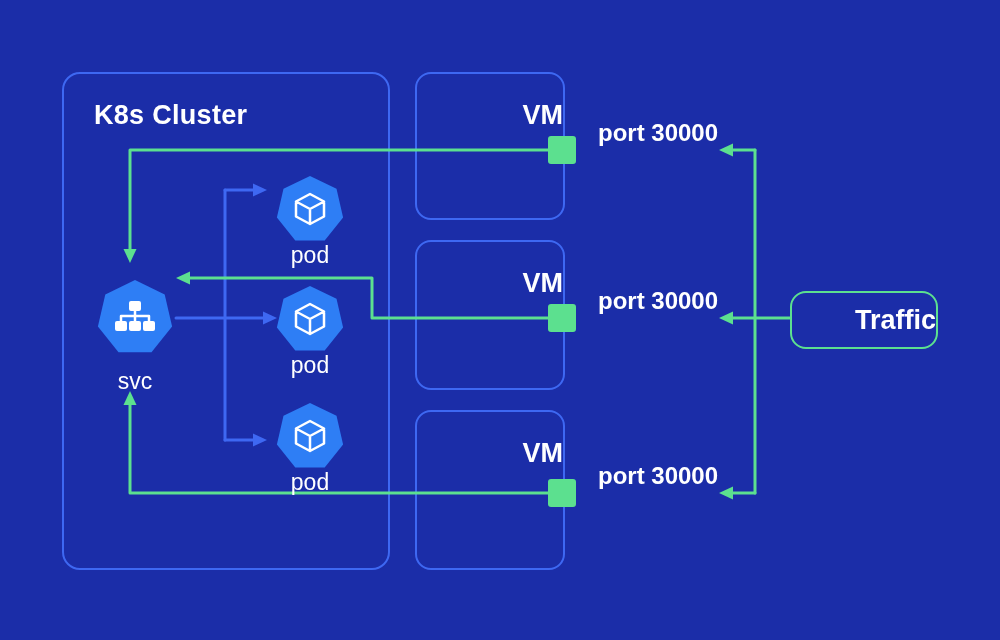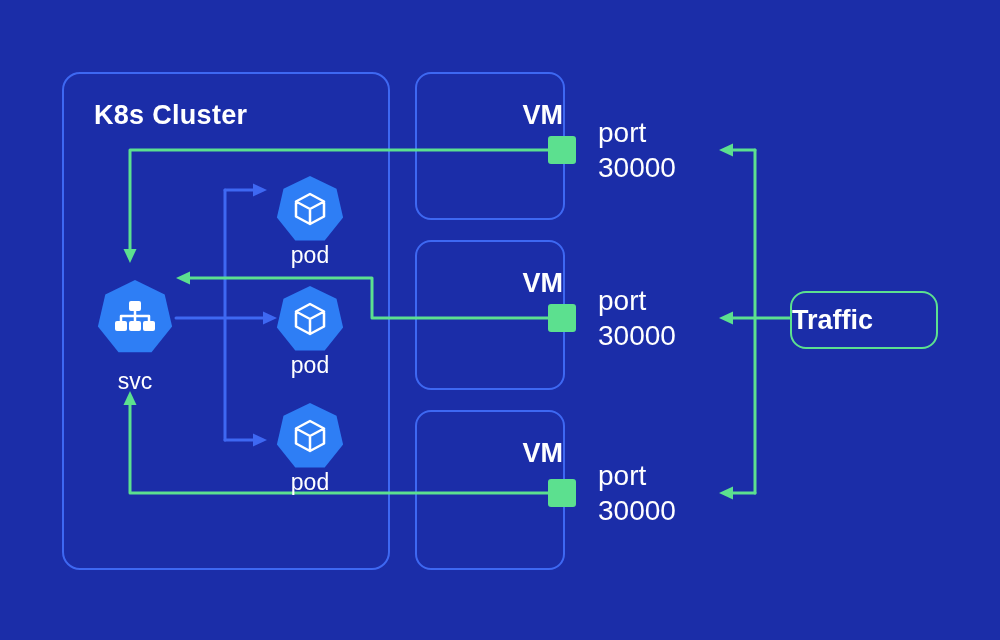--- a/index.html
+++ b/index.html
@@ -54,27 +54,27 @@
     position:absolute;
     color:var(--text);font-size:23px;font-weight:500;
     text-align:center;
   }
   .port-node{
     position:absolute;width:28px;height:28px;
     background:var(--green);border-radius:3px;
   }
   .port-label{
     position:absolute;width:130px;
-    color:var(--text);font-size:28px;font-weight:400;
+    color:var(--text);font-size:24px;font-weight:700;
     line-height:35px;
   }
   .traffic-box{
     position:absolute;left:790px;top:291px;width:148px;height:58px;
     border:2.5px solid var(--green);border-radius:16px;
-    display:flex;align-items:center;justify-content:flex-start;
+    display:flex;align-items:center;justify-content:flex-end;
     color:var(--text);font-size:27px;font-weight:bold;
   }
 </style>
 </head>
 <body>
 
 <div class="canvas">
 
   <div class="box cluster">
     <div class="cluster-title">K8s Cluster</div>

